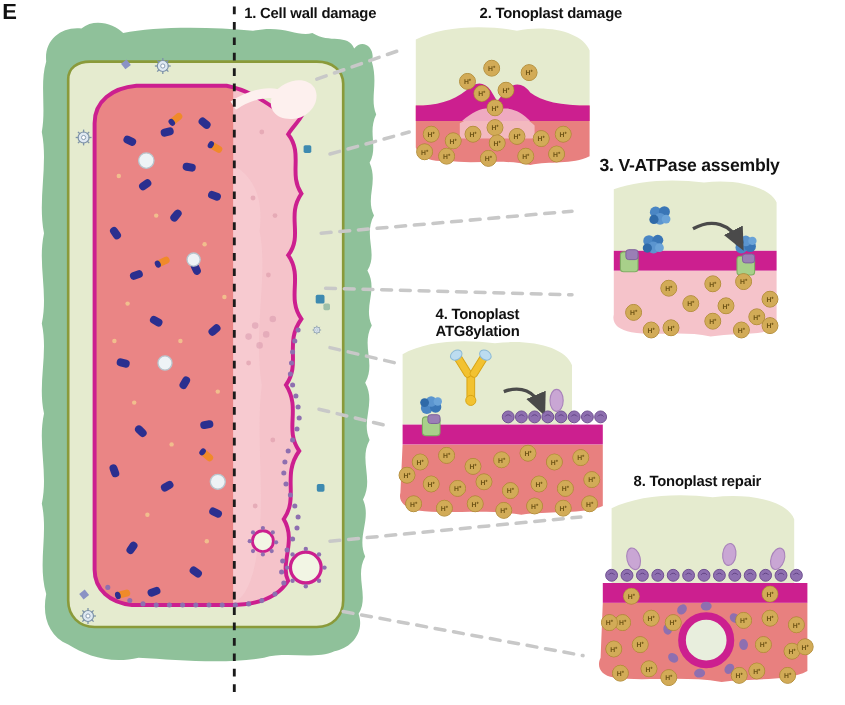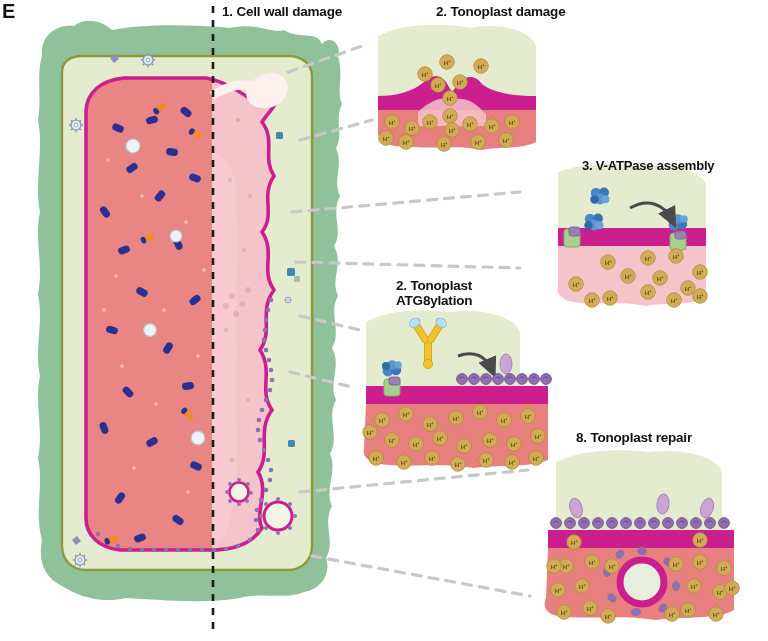--- a/index.html
+++ b/index.html
@@ -3,21 +3,21 @@
 <meta charset="utf-8">
 <style>
   html,body{margin:0;padding:0;background:#ffffff;}
   body{width:768px;height:641px;position:relative;overflow:hidden;
        font-family:"Liberation Sans","DejaVu Sans",sans-serif;}
   .fig{position:absolute;left:0;top:0;width:768px;height:641px;}
   .lbl{position:absolute;font-weight:bold;color:#111;letter-spacing:-0.2px;}
   #panel-letter{left:2px;top:0px;font-size:20px;}
   #t1{left:222px;top:4px;font-size:13.5px;text-align:center;}
   #t2{left:388px;top:4px;font-size:13.5px;margin-left:48px;}
-  #t3{left:582px;top:142px;font-size:13px;margin-top:16px;}
+  #t3{left:545px;top:142px;font-size:16px;}
   #t4{left:396px;top:278px;font-size:13.5px;line-height:15px;}
   #t5{left:576px;top:430px;font-size:13.5px;}
   svg{position:absolute;left:0;top:0;}
 </style>
 </head>
 <body>
 
 <div class="fig">
 
 <svg width="768" height="641" viewBox="0 0 768 641">
@@ -477,18 +477,18 @@
           <use href="#protonGlyph" x="574" y="542"></use>
     </g>
   </g>
 </svg>
 
 <div class="lbl" id="panel-letter">E</div>
 <div class="lbl" id="t1">1. Cell wall damage</div>
 <div class="lbl" id="t2">2. Tonoplast damage</div>
 <div class="lbl" id="t3">3. V-ATPase assembly</div>
 <div class="lbl" id="t4">
-  <div>2. Tonoplast</div>
+  <div>4. Tonoplast</div>
   <div>ATG8ylation</div>
 </div>
 <div class="lbl" id="t5">8. Tonoplast repair</div>
 
 </div>
 
 </body></html>

